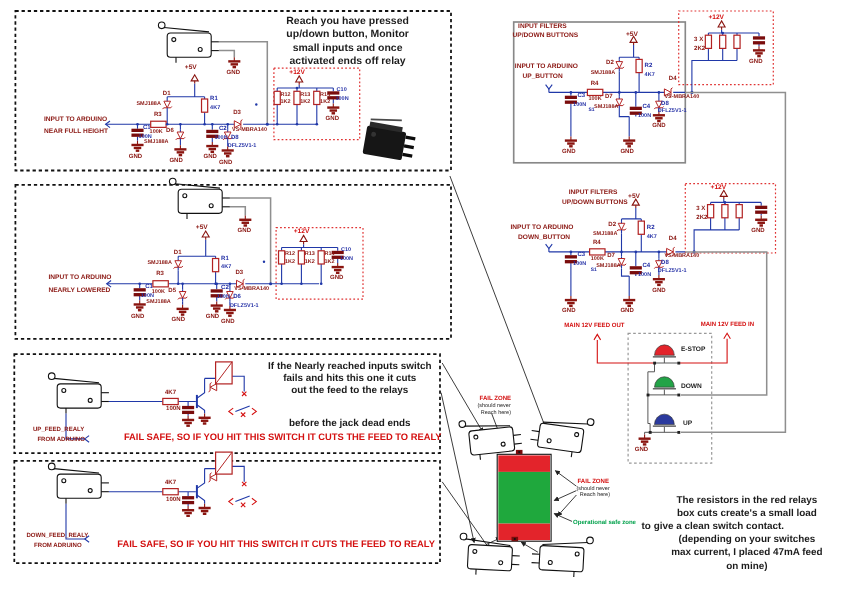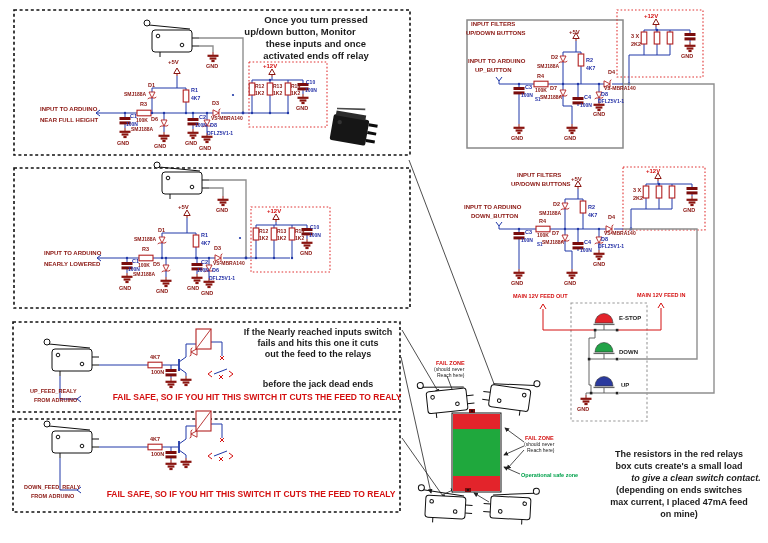--- a/index.html
+++ b/index.html
@@ -346,23 +346,23 @@
     <g transform="translate(426,495) rotate(3)">
           <use href="#msw"></use>
         </g>
     <g transform="translate(531,498) scale(-1,1) rotate(-3)">
           <use href="#msw"></use>
         </g>
   </g>
 </svg>
 
 <div id="labels">
-      <span class="lbl k ctr" style="left: 316px; top: 15px; font-size: 9.5px;">Once you turn pressed</span>
-      <span class="lbl k ctr" style="left: 300px; top: 27px; font-size: 9.5px;">up/down button, Monitor</span>
-      <span class="lbl k ctr" style="left: 316px; top: 39px; font-size: 9.5px;">these inputs and once</span>
+      <span class="lbl k ctr" style="left: 316px; top: 15px; font-size: 9.5px;">Reach you have pressed</span>
+      <span class="lbl k ctr" style="left: 316px; top: 27px; font-size: 9.5px;">up/down button, Monitor</span>
+      <span class="lbl k ctr" style="left: 316px; top: 39px; font-size: 9.5px;">small inputs and once</span>
       <span class="lbl k ctr" style="left: 316px; top: 51px; font-size: 9.5px;">activated ends off relay</span>
       <span class="lbl r" style="left: 40px; top: 106px; font-size: 6px;">INPUT TO ARDUINO</span>
       <span class="lbl r" style="left: 40px; top: 117px; font-size: 6px;">NEAR FULL HEIGHT</span>
       <span class="lbl r" style="left: 168px; top: 59px; font-size: 6px;">+5V</span>
       <span class="lbl r" style="left: 206px; top: 64px; font-size: 5.5px;">GND</span>
       <span class="lbl r" style="left: 148px; top: 83px; font-size: 5.5px;">D1</span>
       <span class="lbl r" style="left: 124px; top: 92px; font-size: 5px;">SMJ188A</span>
       <span class="lbl b" style="left: 191px; top: 88px; font-size: 5.5px;">R1</span>
       <span class="lbl b" style="left: 191px; top: 96px; font-size: 5px;">4K7</span>
       <span class="lbl r" style="left: 140px; top: 102px; font-size: 5.5px;">R3</span>
@@ -505,18 +505,18 @@
       <span class="lbl r" style="left: 577px; top: 407px; font-size: 5.5px;">GND</span>
       <span class="lbl re" style="left: 436px; top: 361px; font-size: 5.5px;">FAIL ZONE</span>
       <span class="lbl ks" style="left: 434px; top: 367px; font-size: 5px;">(should never</span>
       <span class="lbl ks" style="left: 437px; top: 373px; font-size: 5px;">Reach here)</span>
       <span class="lbl re" style="left: 525px; top: 436px; font-size: 5.5px;">FAIL ZONE</span>
       <span class="lbl ks" style="left: 524px; top: 442px; font-size: 5px;">(should never</span>
       <span class="lbl ks" style="left: 527px; top: 448px; font-size: 5px;">Reach here)</span>
       <span class="lbl g" style="left: 521px; top: 473px; font-size: 5.5px;">Operational safe zone</span>
       <span class="lbl k ctr" style="left: 679px; top: 450px; font-size: 9px;">The resistors in the red relays</span>
       <span class="lbl k ctr" style="left: 679px; top: 462px; font-size: 9px;">box cuts create's a small load</span>
-      <span class="lbl k ctr" style="left: 696px; top: 474px; font-size: 9px; font-style: italic;">to give a clean switch contact.</span>
-      <span class="lbl k ctr" style="left: 679px; top: 486px; font-size: 9px;">(depending on ends switches</span>
+      <span class="lbl k ctr" style="left: 648px; top: 474px; font-size: 9px;">to give a clean switch contact.</span>
+      <span class="lbl k ctr" style="left: 679px; top: 486px; font-size: 9px;">(depending on your switches</span>
       <span class="lbl k ctr" style="left: 679px; top: 498px; font-size: 9px;">max current, I placed 47mA feed</span>
       <span class="lbl k ctr" style="left: 679px; top: 510px; font-size: 9px;">on mine)</span>
     </div>
 </div>
 
 </body></html>

